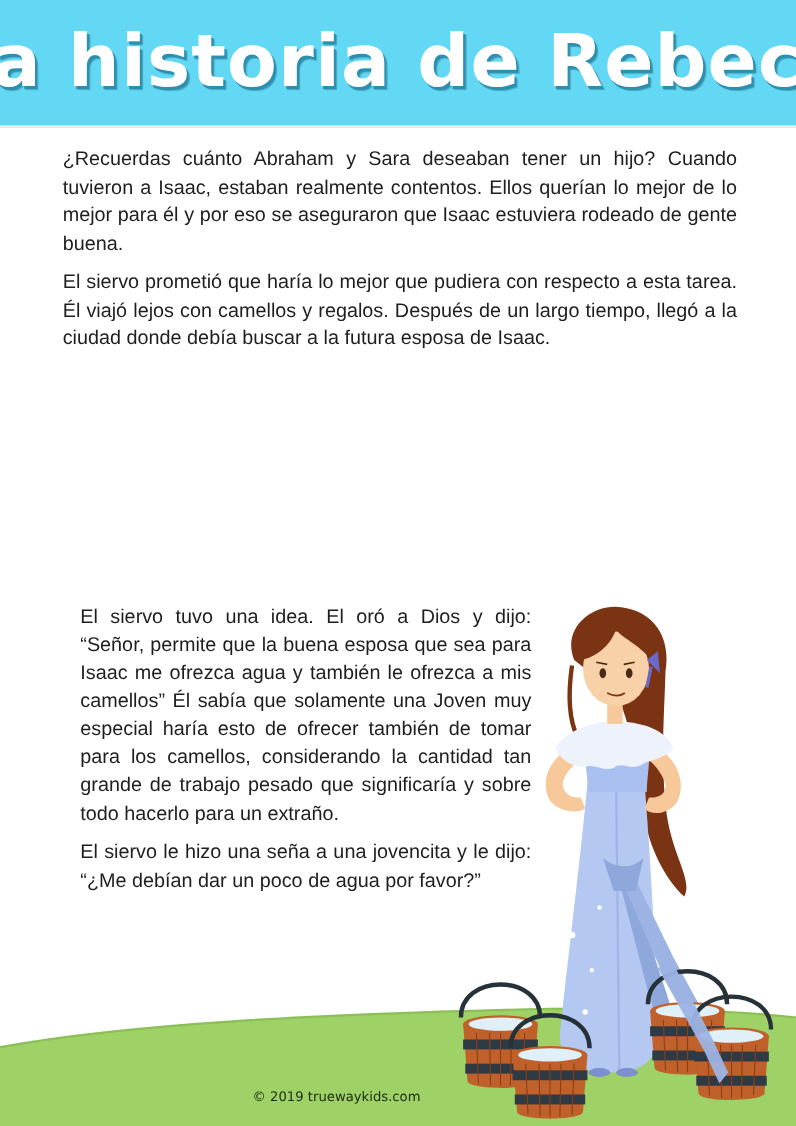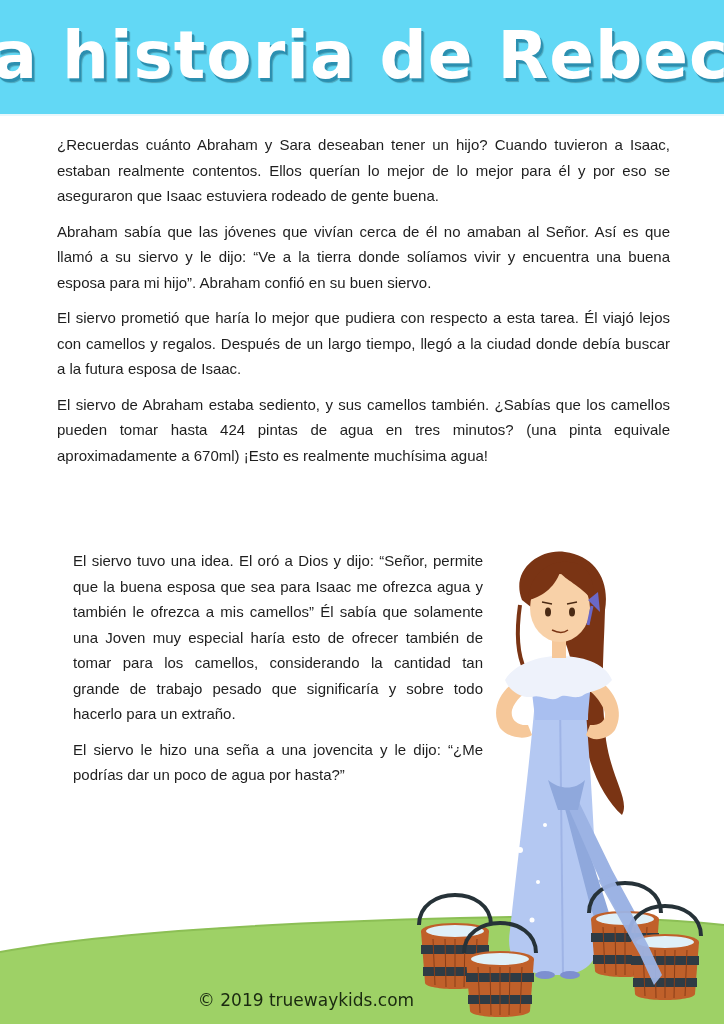--- a/index.html
+++ b/index.html
@@ -34,21 +34,21 @@
       font-size: 66px;
       letter-spacing: 1px;
       color: #ffffff;
       white-space: nowrap;
       text-shadow: 2px 3px 0 #2a8fb0, 3px 4px 1px rgba(0,0,0,0.25);
       margin-top: -4px;
     }
     .body-text {
       position: absolute;
       font-family: "Liberation Sans", sans-serif;
-      font-size: 15px;
+      font-size: 18px;
       line-height: 25.5px;
       color: #1e1e1e;
       text-align: justify;
     }
     .body-text p {
       margin: 0 0 10px 0;
     }
     .full-width {
       left: 57px;
       top: 132px;
@@ -73,48 +73,46 @@
       height: 1024px;
       pointer-events: none;
     }
     .footer {
       position: absolute;
       left: 0;
       top: 990px;
       width: 612px;
       text-align: center;
       font-family: "DejaVu Sans", sans-serif;
-      font-size: 17px;
+      font-size: 12px;
       color: #1a2a10;
     }
   </style>
 </head>
 <body>
 
 <div class="page">
 
   <svg class="grass" viewBox="0 0 724 1024" xmlns="http://www.w3.org/2000/svg">
     <path d="M0 952 C 120 930, 300 922, 460 918 C 560 915, 660 918, 724 925 L 724 1024 L 0 1024 Z" fill="#9ed166"></path>
     <path d="M0 952 C 120 930, 300 922, 460 918 C 560 915, 660 918, 724 925" fill="none" stroke="#8cbf55" stroke-width="2"></path>
   </svg>
 
   <div class="title-banner">
     <div class="title-text">La historia de Rebeca</div>
   </div>
 
   <div class="body-text full-width">
     <p>¿Recuerdas cuánto Abraham y Sara deseaban tener un hijo? Cuando tuvieron a Isaac, estaban realmente contentos.  Ellos querían lo mejor de lo mejor para él y por eso se aseguraron que Isaac estuviera rodeado de gente buena.</p>
-    <p>Abraham sabía que las jóvenes que vivían cerca de él no amaban al Señor.  Así es que llamó a su siervo y le dijo: “Ve a la tierra donde solíamos vivir y encuentra una buena esposa para mi hijo”. Abraham confió en su buen siervo.</p>
     <p>El siervo prometió que haría lo mejor que pudiera con respecto a esta tarea. Él viajó lejos con camellos y regalos.  Después de un largo tiempo, llegó a la ciudad donde debía buscar a la futura esposa de Isaac.</p>
-    <p>El siervo de Abraham estaba sediento, y sus camellos también.  ¿Sabías que los camellos pueden tomar hasta 424 pintas de agua en tres minutos? (una pinta equivale aproximadamente a 670ml)  ¡Esto es realmente muchísima agua!</p>
   </div>
 
   <div class="body-text narrow">
     <p>El siervo tuvo una idea.  El oró a Dios y dijo: “Señor, permite que la buena esposa que sea para Isaac me ofrezca agua y también le ofrezca a mis camellos” Él sabía que solamente una Joven muy especial haría esto de ofrecer también de tomar para los camellos, considerando la cantidad tan grande de trabajo pesado que significaría y sobre todo hacerlo para un extraño.</p>
-    <p>El siervo le hizo una seña a una jovencita y le dijo: “¿Me podrías dar un poco de agua por hasta?”</p>
+    <p>El siervo le hizo una seña a una jovencita y le dijo: “¿Me debían dar un poco de agua por favor?”</p>
   </div>
 
   <svg class="illustration" viewBox="0 0 724 1024" xmlns="http://www.w3.org/2000/svg">
 
     <g>
       <path d="M522 600 C 510 570, 540 548, 565 552 C 595 556, 610 580, 605 610 C 604 650, 600 690, 606 740 C 612 780, 630 800, 622 815 C 605 800, 590 770, 585 740 C 578 700, 575 660, 560 630 Z" fill="#7a3414"></path>
       <path d="M520 605 C 515 640, 520 660, 525 670" stroke="#7a3414" stroke-width="4" fill="none"></path>
     </g>
 
     <path d="M535 700 C 530 760, 520 840, 510 930 C 505 960, 520 975, 555 975 C 590 975, 600 960, 598 930 C 595 840, 590 760, 585 700 Z" fill="#b4c8f2"></path>

